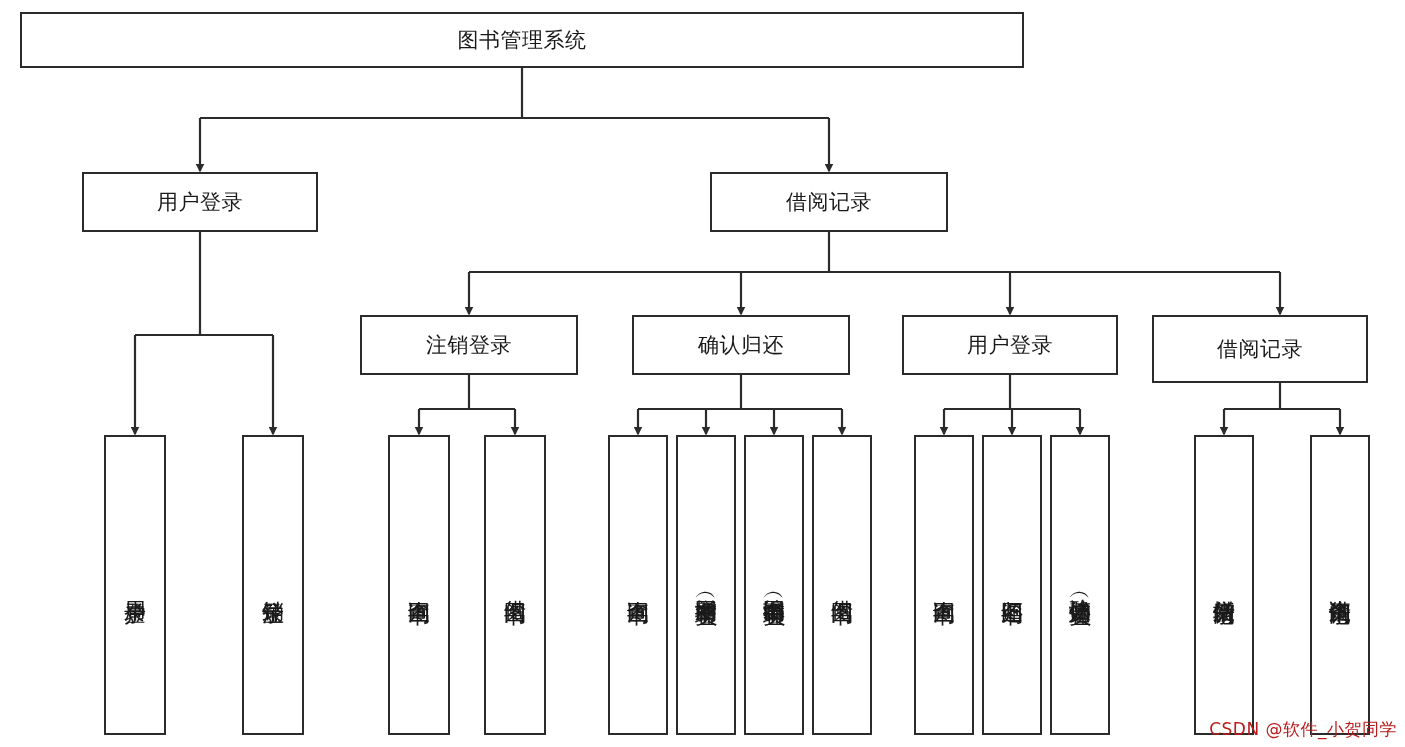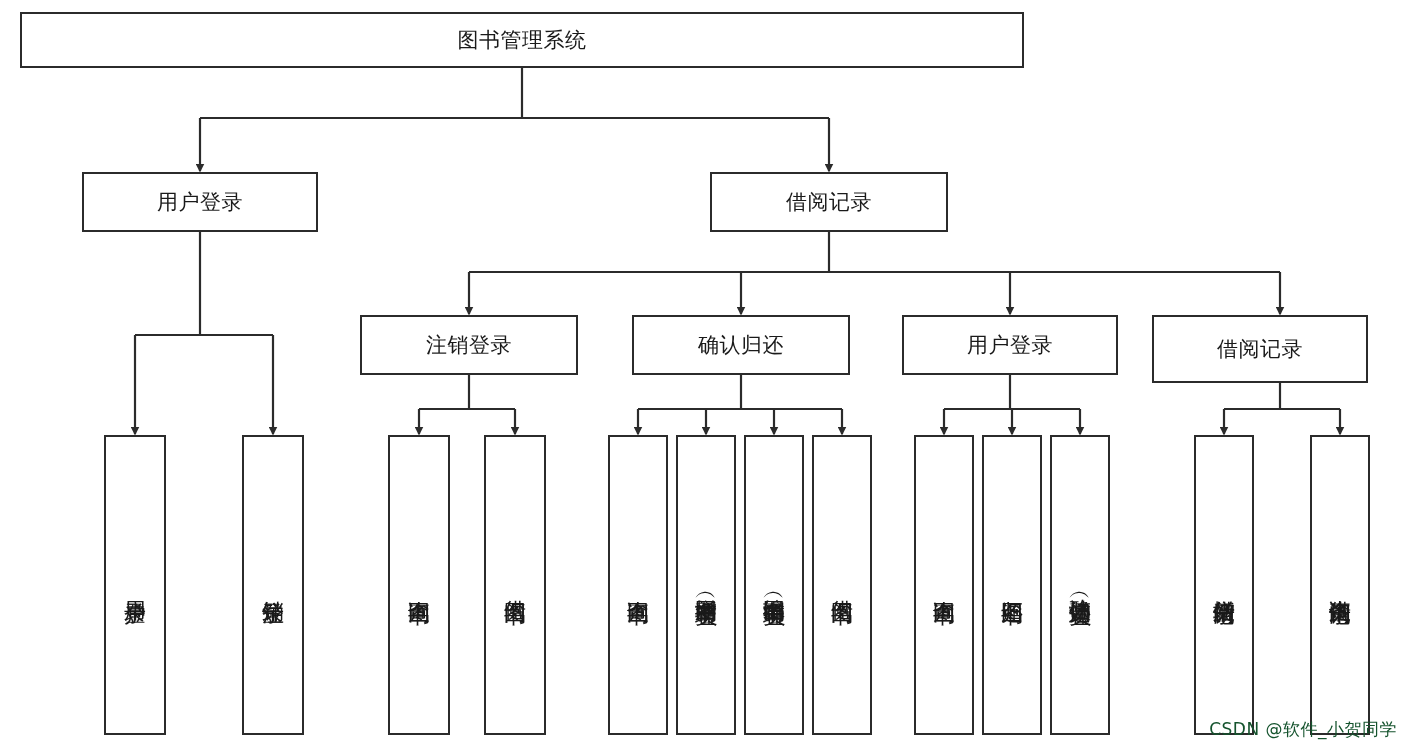--- a/index.html
+++ b/index.html
@@ -53,21 +53,21 @@
     font-size: 22px;
     line-height: 1.1;
     letter-spacing: 1px;
     max-height: 100%;
   }
   #watermark {
     position: absolute;
     right: 8px;
     bottom: 6px;
     font-size: 17px;
-    color: #14532d;
+    color: #b91c1c;
     letter-spacing: 0.5px;
     white-space: nowrap;
   }
 </style>
 </head>
 <body>
 
 <div id="canvas">
   <svg id="edges" viewBox="0 0 1405 747">
     <defs>

